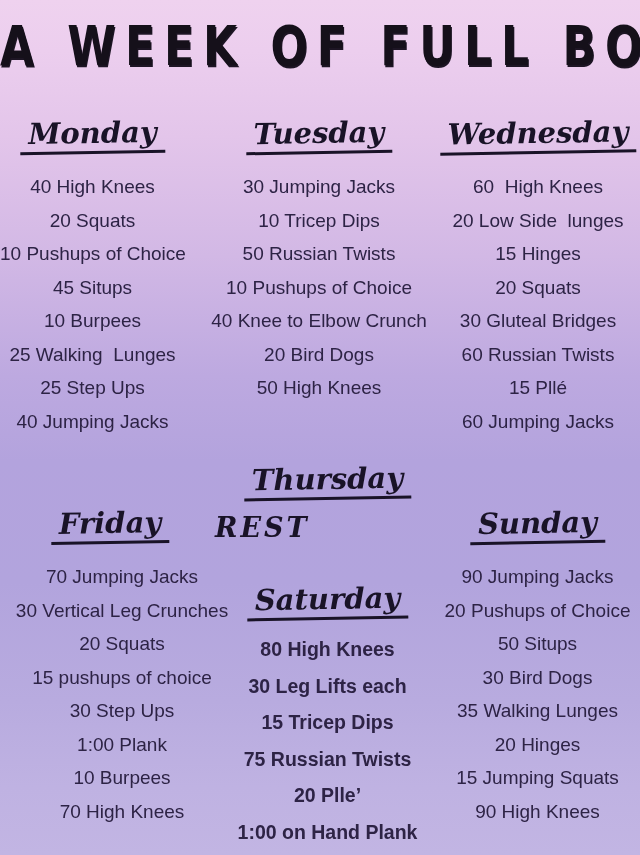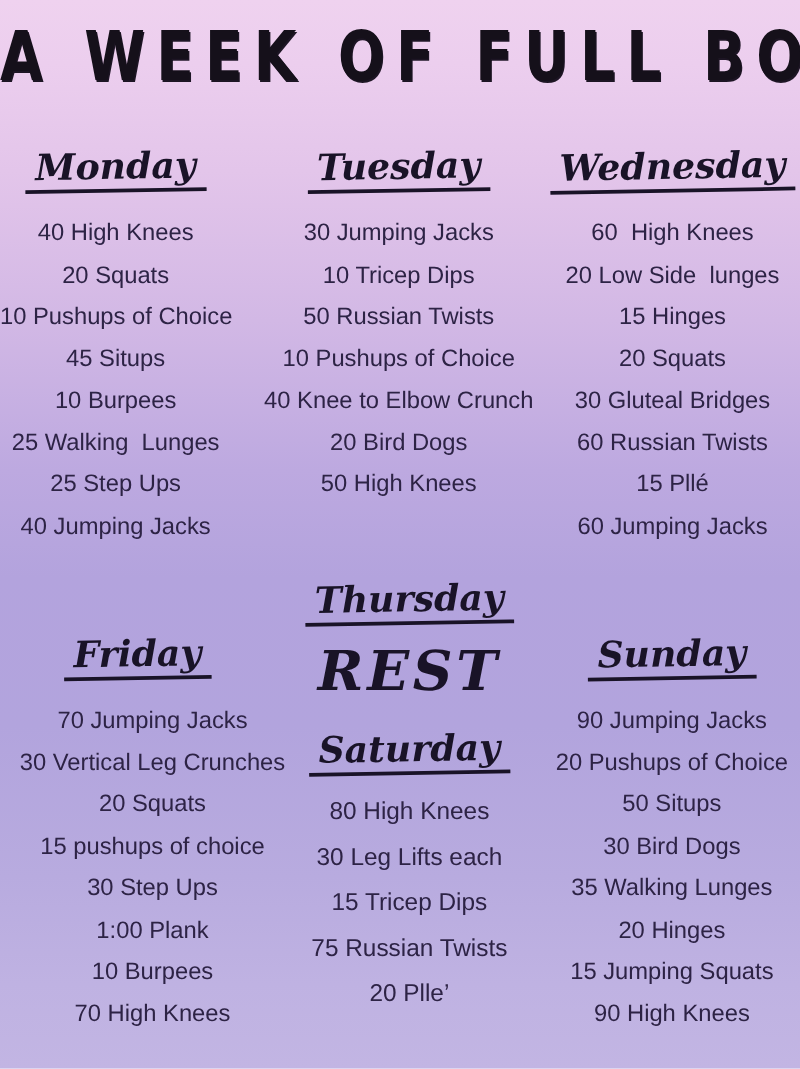--- a/index.html
+++ b/index.html
@@ -36,25 +36,25 @@
     color:#191327;
     transform:rotate(-1deg);
   }
   .day-header .underline-wrap{
     display:inline-block;
     padding:0 8px 1px 8px;
     border-bottom:3px solid #191327;
   }
   .rest{
     position:absolute;
-    text-align:center;
+    text-align:left;
     font-family:"DejaVu Serif", serif;
     font-style:italic;
     font-weight:bold;
-    font-size:44px;
+    font-size:27px;
     letter-spacing:3px;
     color:#191327;
   }
   .exlist{
     position:absolute;
     text-align:center;
     color:#2d2345;
   }
   .exlist .exercise{
     white-space:pre;
@@ -129,26 +129,27 @@
       <div class="exercise">15 pushups of choice</div>
       <div class="exercise">30 Step Ups</div>
       <div class="exercise">1:00 Plank</div>
       <div class="exercise">10 Burpees</div>
       <div class="exercise">70 High Knees</div>
     </div>
 
   <div class="day-header" style="left:215px; top:582px; width:225px;">
     <span class="underline-wrap">Saturday</span>
   </div>
-  <div class="exlist big" style="left:215px; top:631px; width:225px;">
+  <div class="exlist big" style="left:215px; top:631px; width:225px;font-weight:bold;">
       <div class="exercise">80 High Knees</div>
       <div class="exercise">30 Leg Lifts each</div>
       <div class="exercise">15 Tricep Dips</div>
       <div class="exercise">75 Russian Twists</div>
       <div class="exercise">20 Plle’</div>
+      <div class="exercise">1:00 on Hand Plank</div>
     </div>
 
   <div class="day-header" style="left:425px; top:506px; width:225px;">
     <span class="underline-wrap">Sunday</span>
   </div>
   <div class="exlist" style="left:425px; top:560px; width:225px;">
       <div class="exercise">90 Jumping Jacks</div>
       <div class="exercise">20 Pushups of Choice</div>
       <div class="exercise">50 Situps</div>
       <div class="exercise">30 Bird Dogs</div>

